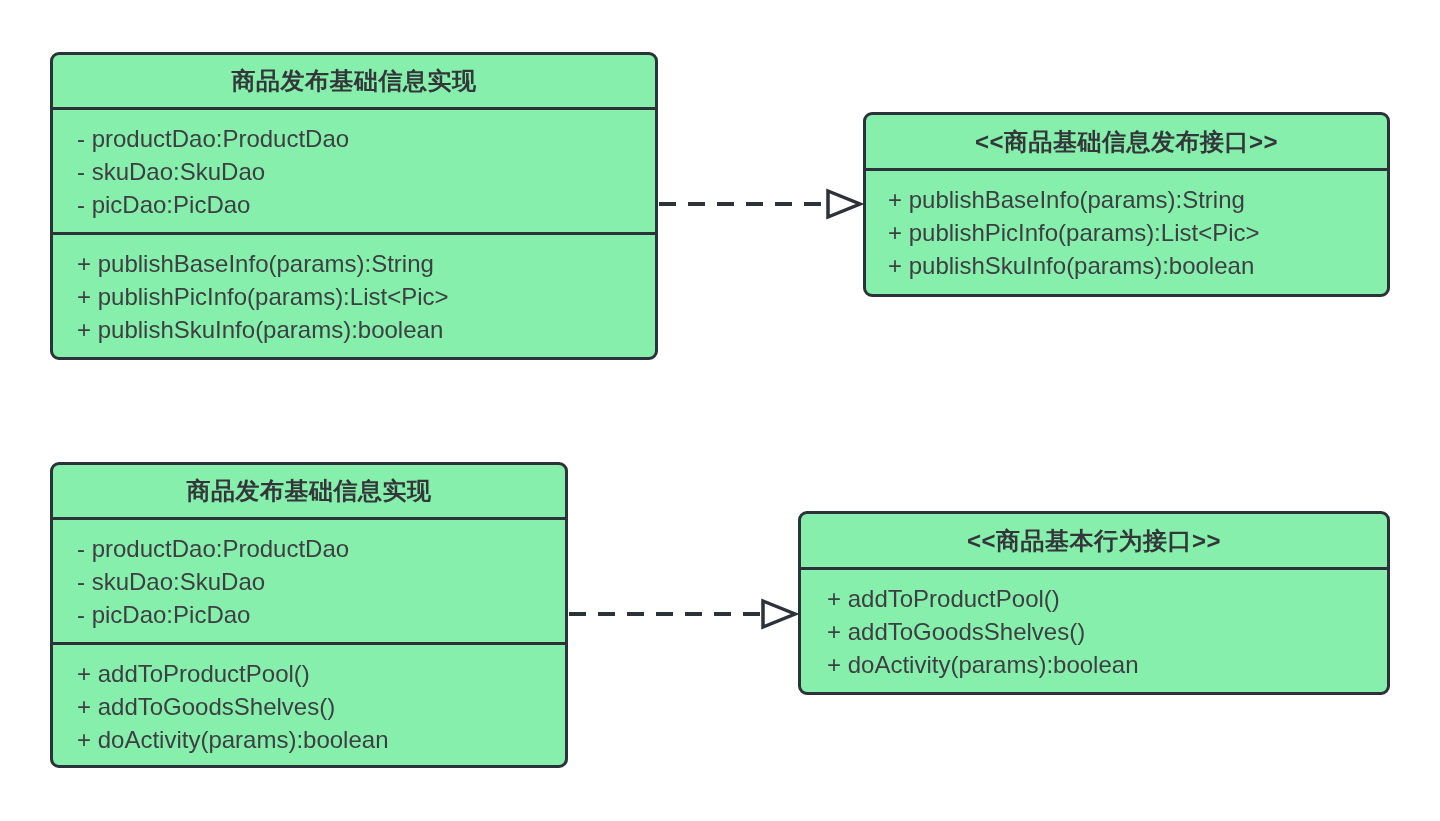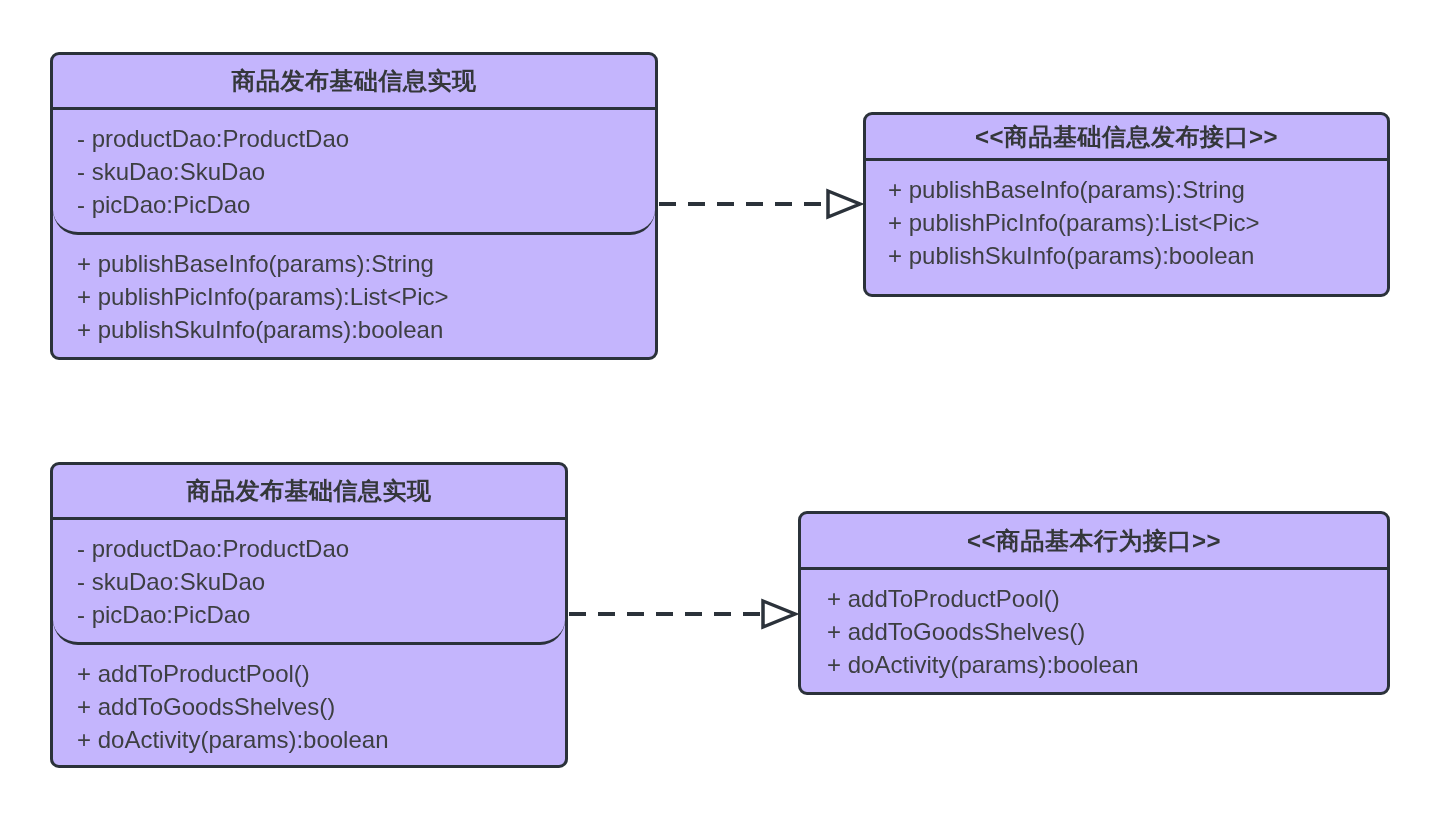--- a/index.html
+++ b/index.html
@@ -9,41 +9,40 @@
     font-family: "Liberation Sans", "DejaVu Sans", sans-serif;
     overflow: hidden;
   }
   .canvas {
     position: relative;
     width: 1440px; height: 821px;
     background: #ffffff;
   }
   .uml-box {
     position: absolute;
-    background: #c4b5fd;
+    background: #86efac;
     border: 3px solid #2b323a;
     border-radius: 9px;
     display: flex;
     flex-direction: column;
     color: #3d3f42;
   }
   .uml-title {
     flex: 0 0 auto;
     display: flex;
     align-items: center;
     justify-content: center;
     font-weight: bold;
     font-size: 24px;
     color: #34373a;
     border-bottom: 3px solid #2b323a;
     letter-spacing: 0.5px;
   }
   .uml-compartment {
     padding: 12px 0 26px 24px;
-    border-radius: 25px;
   }
   .uml-fields {
     border-bottom: 3px solid #2b323a;
   }
   .uml-line {
     font-size: 24px;
     line-height: 33px;
     white-space: nowrap;
     color: #3d3f42;
   }
@@ -67,21 +66,21 @@
       <div class="uml-line">- picDao:PicDao</div>
     </div>
     <div class="uml-compartment" style="flex:1;">
       <div class="uml-line">+ publishBaseInfo(params):String</div>
       <div class="uml-line">+ publishPicInfo(params):List&lt;Pic&gt;</div>
       <div class="uml-line">+ publishSkuInfo(params):boolean</div>
     </div>
   </div>
 
   <div class="uml-box" style="left:863px; top:112px; width:527px; height:185px;">
-    <div class="uml-title" style="height:46px;">&lt;&lt;商品基础信息发布接口&gt;&gt;</div>
+    <div class="uml-title" style="height:56px;">&lt;&lt;商品基础信息发布接口&gt;&gt;</div>
     <div class="uml-compartment" style="flex:1; padding-left:22px;">
       <div class="uml-line">+ publishBaseInfo(params):String</div>
       <div class="uml-line">+ publishPicInfo(params):List&lt;Pic&gt;</div>
       <div class="uml-line">+ publishSkuInfo(params):boolean</div>
     </div>
   </div>
 
   <div class="uml-box" style="left:50px; top:462px; width:518px; height:306px;">
     <div class="uml-title" style="height:55px;">商品发布基础信息实现</div>
     <div class="uml-compartment uml-fields" style="height:125px;">

